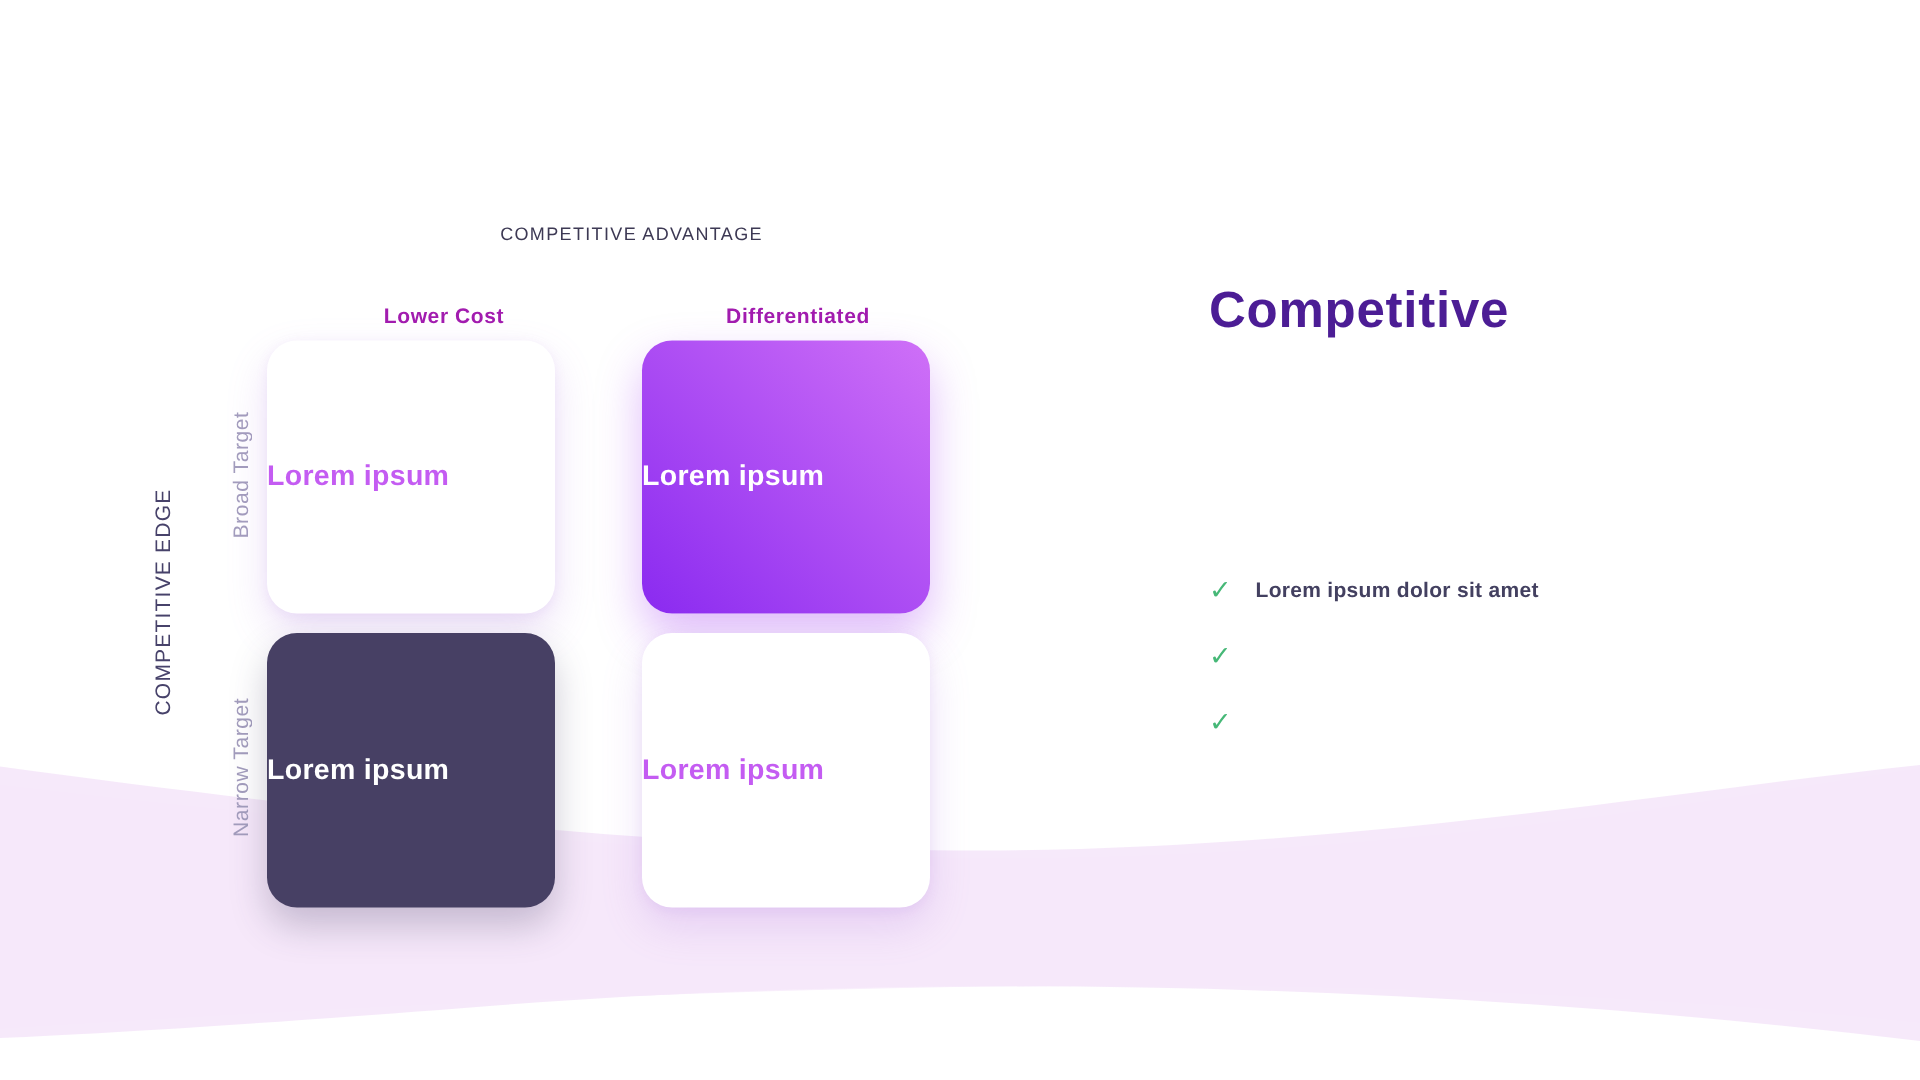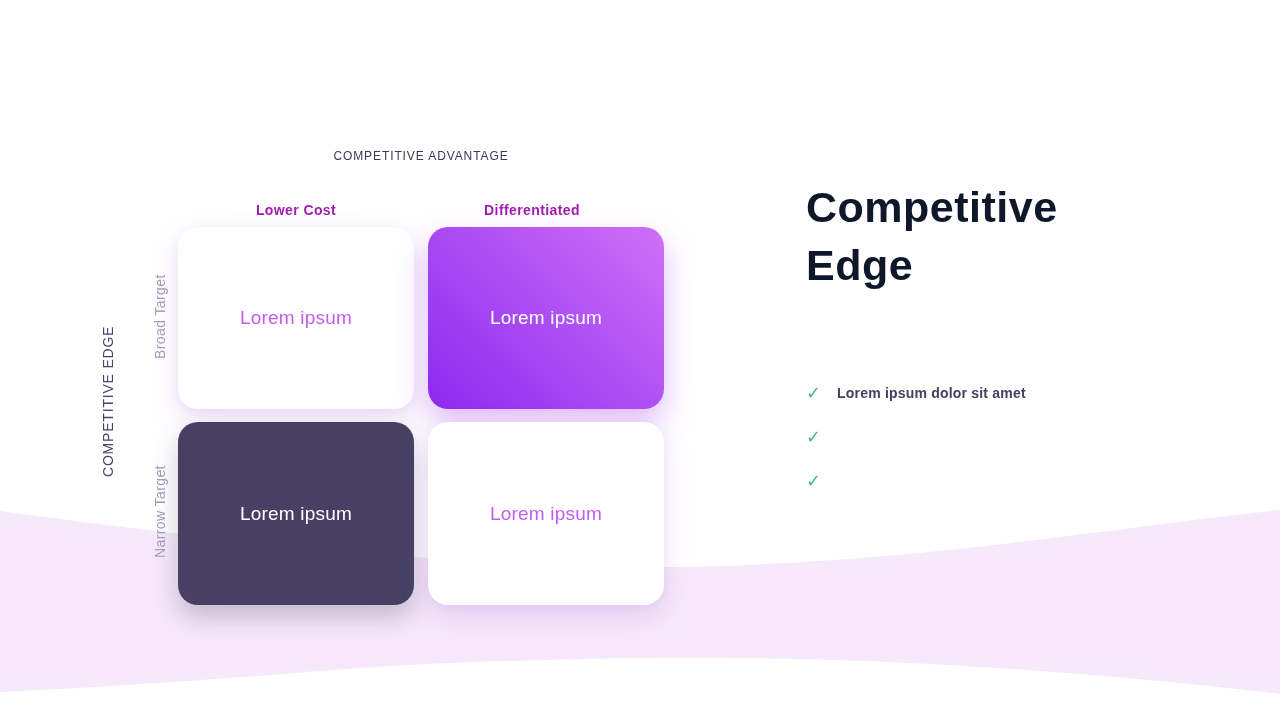--- a/index.html
+++ b/index.html
@@ -64,27 +64,26 @@
   .row-label {
     font-size: 14px;
     font-weight: 400;
     letter-spacing: 0.4px;
     color: #a39dbd;
   }
   .row-label.broad  { left: 152px; top: 246px; height: 142px; }
   .row-label.narrow { left: 152px; top: 441px; height: 142px; }
   .cell {
     position: absolute;
-    width: 236px;
+    width: 192px;
     border-radius: 20px;
     display: flex;
     align-items: center;
-    justify-content: center;
     font-size: 19px;
-    font-weight: 400;
+    font-weight: 700;
     letter-spacing: 0.2px;
     z-index: 2;
   }
   .cell.tl { left: 178px; top: 227px; height: 182px; }
   .cell.tr { left: 428px; top: 227px; height: 182px; }
   .cell.bl { left: 178px; top: 422px; height: 183px; }
   .cell.br { left: 428px; top: 422px; height: 183px; }
   .cell.white {
     background: #ffffff;
     color: #c45cf2;
@@ -98,22 +97,22 @@
   .cell.dark {
     background: #474064;
     color: #ffffff;
     box-shadow: 0 12px 24px rgba(71,64,100,0.28);
   }
   
   .heading {
     position: absolute;
     left: 806px; top: 178px;
     z-index: 2;
-    color: #0f172a;
-    font-size: 43px;
+    color: #4c1d95;
+    font-size: 34px;
     font-weight: 800;
     line-height: 58px;
     letter-spacing: 0.5px;
   }
   .heading span { display: block; }
   .bullet-list {
     position: absolute;
     left: 806px; top: 382px;
     z-index: 2;
   }
@@ -165,21 +164,20 @@
   </div>
   <div class="cell bl dark">
     <span>Lorem ipsum</span>
   </div>
   <div class="cell br white">
     <span>Lorem ipsum</span>
   </div>
 
   <h1 class="heading">
     <span>Competitive</span>
-    <span>Edge</span>
   </h1>
 
   <div class="bullet-list">
     <div class="bullet-item">
       <span class="check-icon">✓</span>
       <span class="bullet-text">Lorem ipsum dolor sit amet</span>
     </div>
     <div class="bullet-item">
       <span class="check-icon">✓</span>
     </div>

